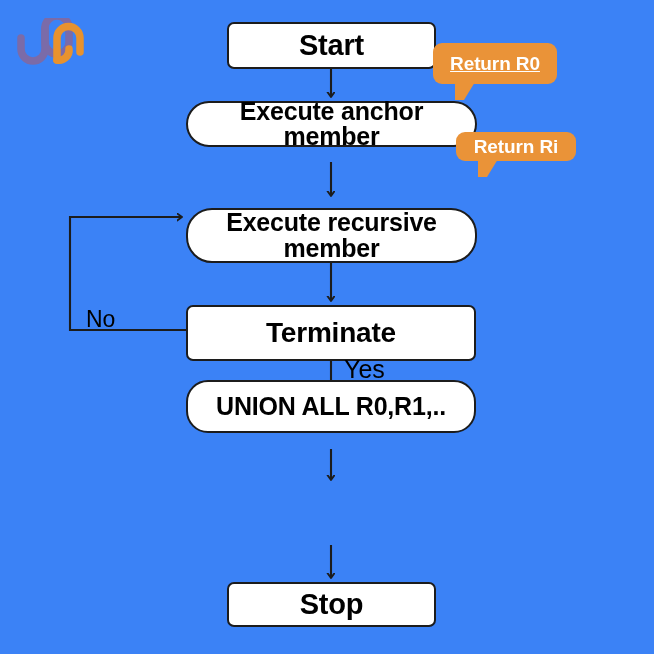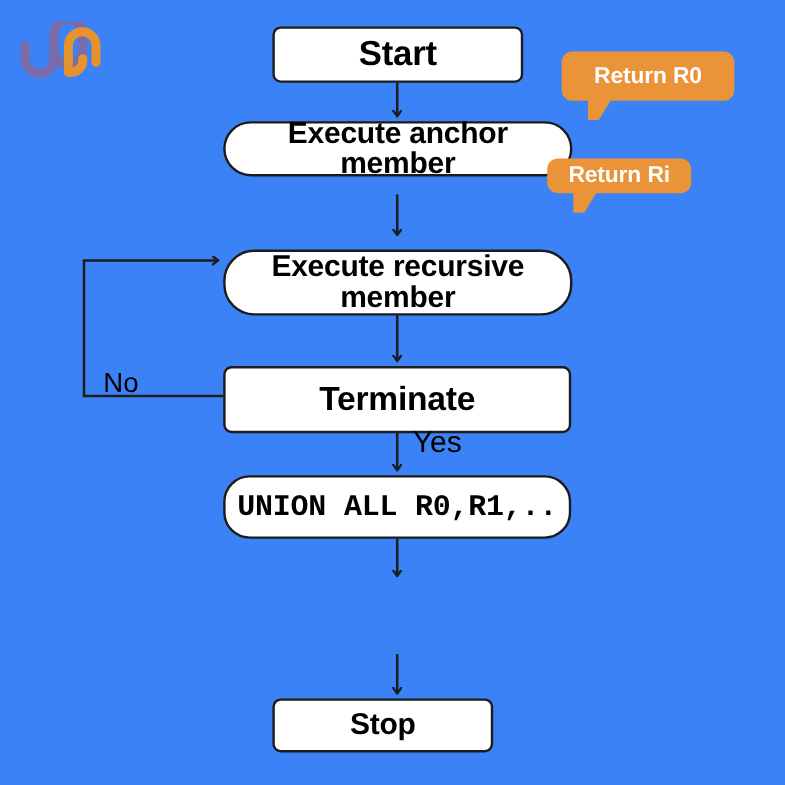--- a/index.html
+++ b/index.html
@@ -44,23 +44,23 @@
     white-space: pre-line;
   }
   .node.square  { border-radius: 7px; }
   .node.pill    { border-radius: 26px; }
   .node.pill-sm { border-radius: 22px; }
 
   .n-start     { left: 227px; top: 22px;  width: 209px; height: 47px; font-size: 29px; }
   .n-anchor    { left: 186px; top: 101px; width: 291px; height: 46px; font-size: 25px; }
   .n-recursive { left: 186px; top: 208px; width: 291px; height: 55px; font-size: 25px; }
   .n-terminate { left: 186px; top: 305px; width: 290px; height: 56px; font-size: 28px; }
-  .n-union     { left: 186px; top: 396px; width: 290px; height: 53px; font-size: 25px; font-family: Liberation Mono, monospace; }
+  .n-union     { left: 186px; top: 380px; width: 290px; height: 53px; font-size: 25px; }
   .n-final     { left: 186px; top: 484px; width: 290px; height: 61px; font-size: 24px; }
-  .n-stop      { left: 227px; top: 582px; width: 184px; height: 45px; font-size: 25px; }
+  .n-stop      { left: 227px; top: 582px; width: 209px; height: 45px; font-size: 29px; }
 
   
   .callout {
     position: absolute;
     box-sizing: border-box;
     background: #ea9338;
     border-radius: 9px;
     color: #ffffff;
     font-size: 19px;
     font-weight: bold;
@@ -72,21 +72,21 @@
   .callout .tail {
     position: absolute;
     bottom: -16px;
     left: 22px;
     width: 0;
     height: 0;
     border-left: 9px solid #ea9338;
     border-right: 11px solid transparent;
     border-top: 18px solid #ea9338;
   }
-  .c-r0 { left: 468px; top: 43px;  width: 144px; height: 41px; }
+  .c-r0 { left: 433px; top: 43px;  width: 124px; height: 41px; text-decoration: underline; }
   .c-ri { left: 456px; top: 132px; width: 120px; height: 29px; }
 
   
   .edge-label {
     position: absolute;
     color: #000000;
     font-size: 23px;
     font-weight: normal;
     letter-spacing: 0px;
   }

